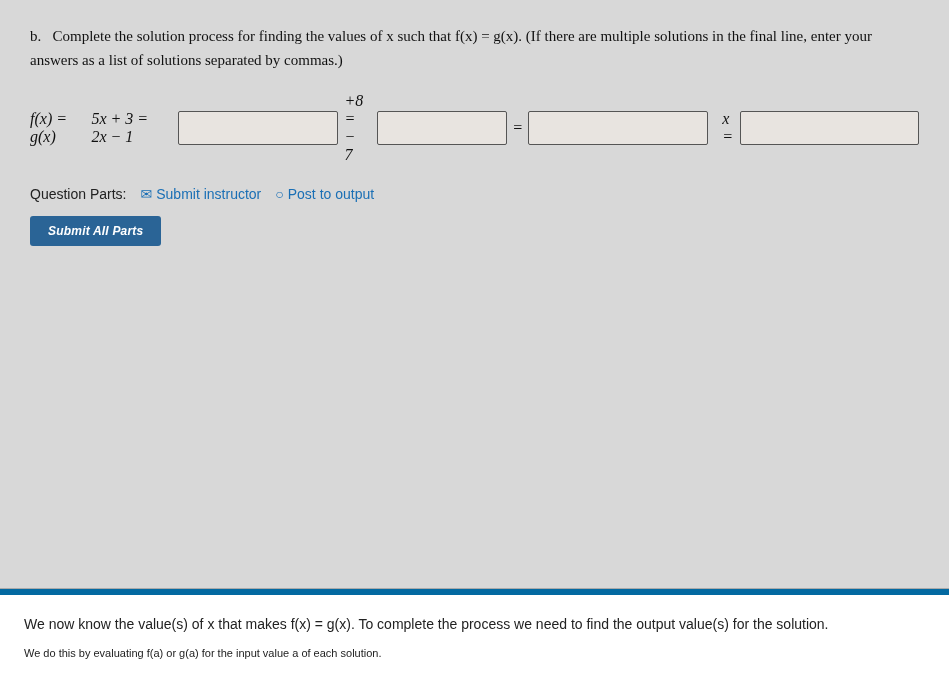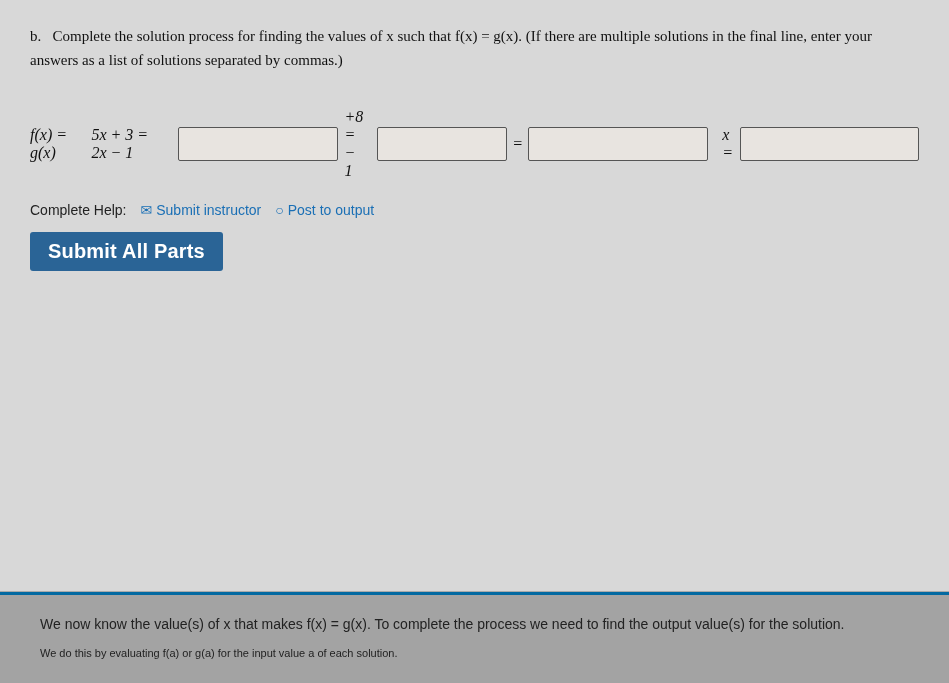--- a/index.html
+++ b/index.html
@@ -16,21 +16,21 @@
     .main-content {
       background-color: #d8d8d8;
       padding: 24px 30px 20px 30px;
       flex: 1;
     }
 
     .problem-text {
       font-size: 15px;
       line-height: 1.6;
       color: #111;
-      margin-bottom: 36px;
+      margin-bottom: 20px;
     }
 
     .math-section {
       display: flex;
       flex-direction: row;
       align-items: center;
       gap: 14px;
       margin: 18px 0 22px 0;
     }
 
@@ -91,38 +91,39 @@
       align-items: center;
       gap: 4px;
       text-decoration: none;
     }
 
     .submit-btn {
       background-color: #2a6496;
       color: white;
       border: none;
       padding: 8px 18px;
-      font-size: 20px;
+      font-size: 12px;
       border-radius: 3px;
       cursor: pointer;
       font-family: Arial, sans-serif;
       font-weight: 600;
       letter-spacing: 0.2px;
+      font-style: italic;
     }
 
     .divider {
       height: 1px;
       background-color: #aaa;
       margin: 0;
     }
 
     .solution-panel {
-      background-color: #a3a3a3;
-      padding: 18px 24px 20px 40px;
-      border-top: 3px solid #0369a1;
+      background-color: #ffffff;
+      padding: 18px 24px 20px 24px;
+      border-top: 6px solid #0369a1;
     }
 
     .solution-text {
       font-size: 14px;
       color: #222;
       line-height: 1.6;
       font-family: Arial, sans-serif;
       margin-bottom: 10px;
     }
 
@@ -156,37 +157,37 @@
     <div class="math-line">
       <span>f(x) = g(x)</span>
     </div>
 
     <div class="math-line">
       <span>5x + 3 = 2x − 1</span>
     </div>
 
     <div class="math-line">
       <input type="text" class="input-box" style="font-style: normal;">
-      <span>+8 = − 1</span>
+      <span>+8 = − 7</span>
     </div>
 
     <div class="math-line">
       <input type="text" class="input-box-sm" style="font-style: normal;">
       <span class="normal">=</span>
       <input type="text" class="input-box-wide" style="font-style: normal;">
     </div>
 
     <div class="math-line">
       <span>x =</span>
       <input type="text" class="input-box-wide" style="font-style: normal;">
     </div>
   </div>
 
   <div class="question-help">
-    <span>Complete Help:</span>
+    <span>Question Parts:</span>
     <a class="help-link">
       <span>✉</span>
       <span>Submit instructor</span>
     </a>
     <a class="help-link">
       <span>○</span>
       <span>Post to output</span>
     </a>
   </div>
 

